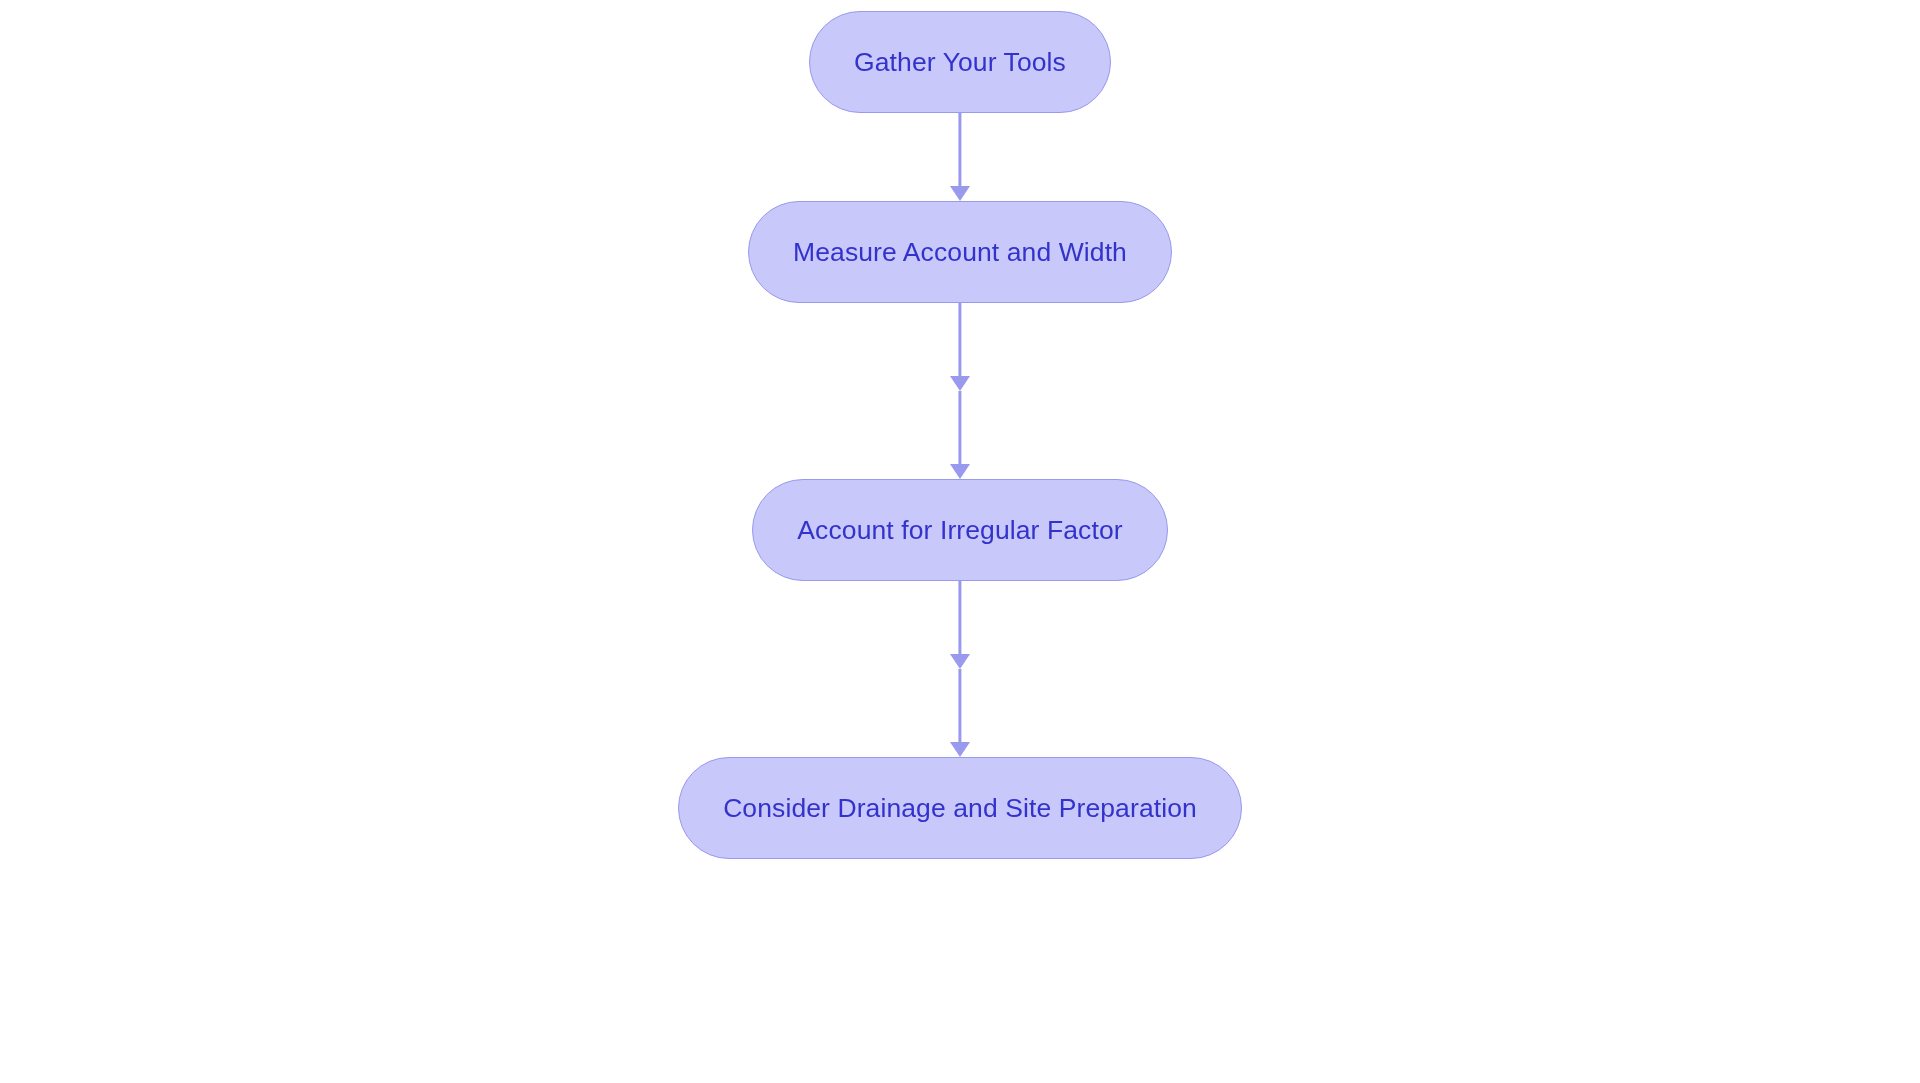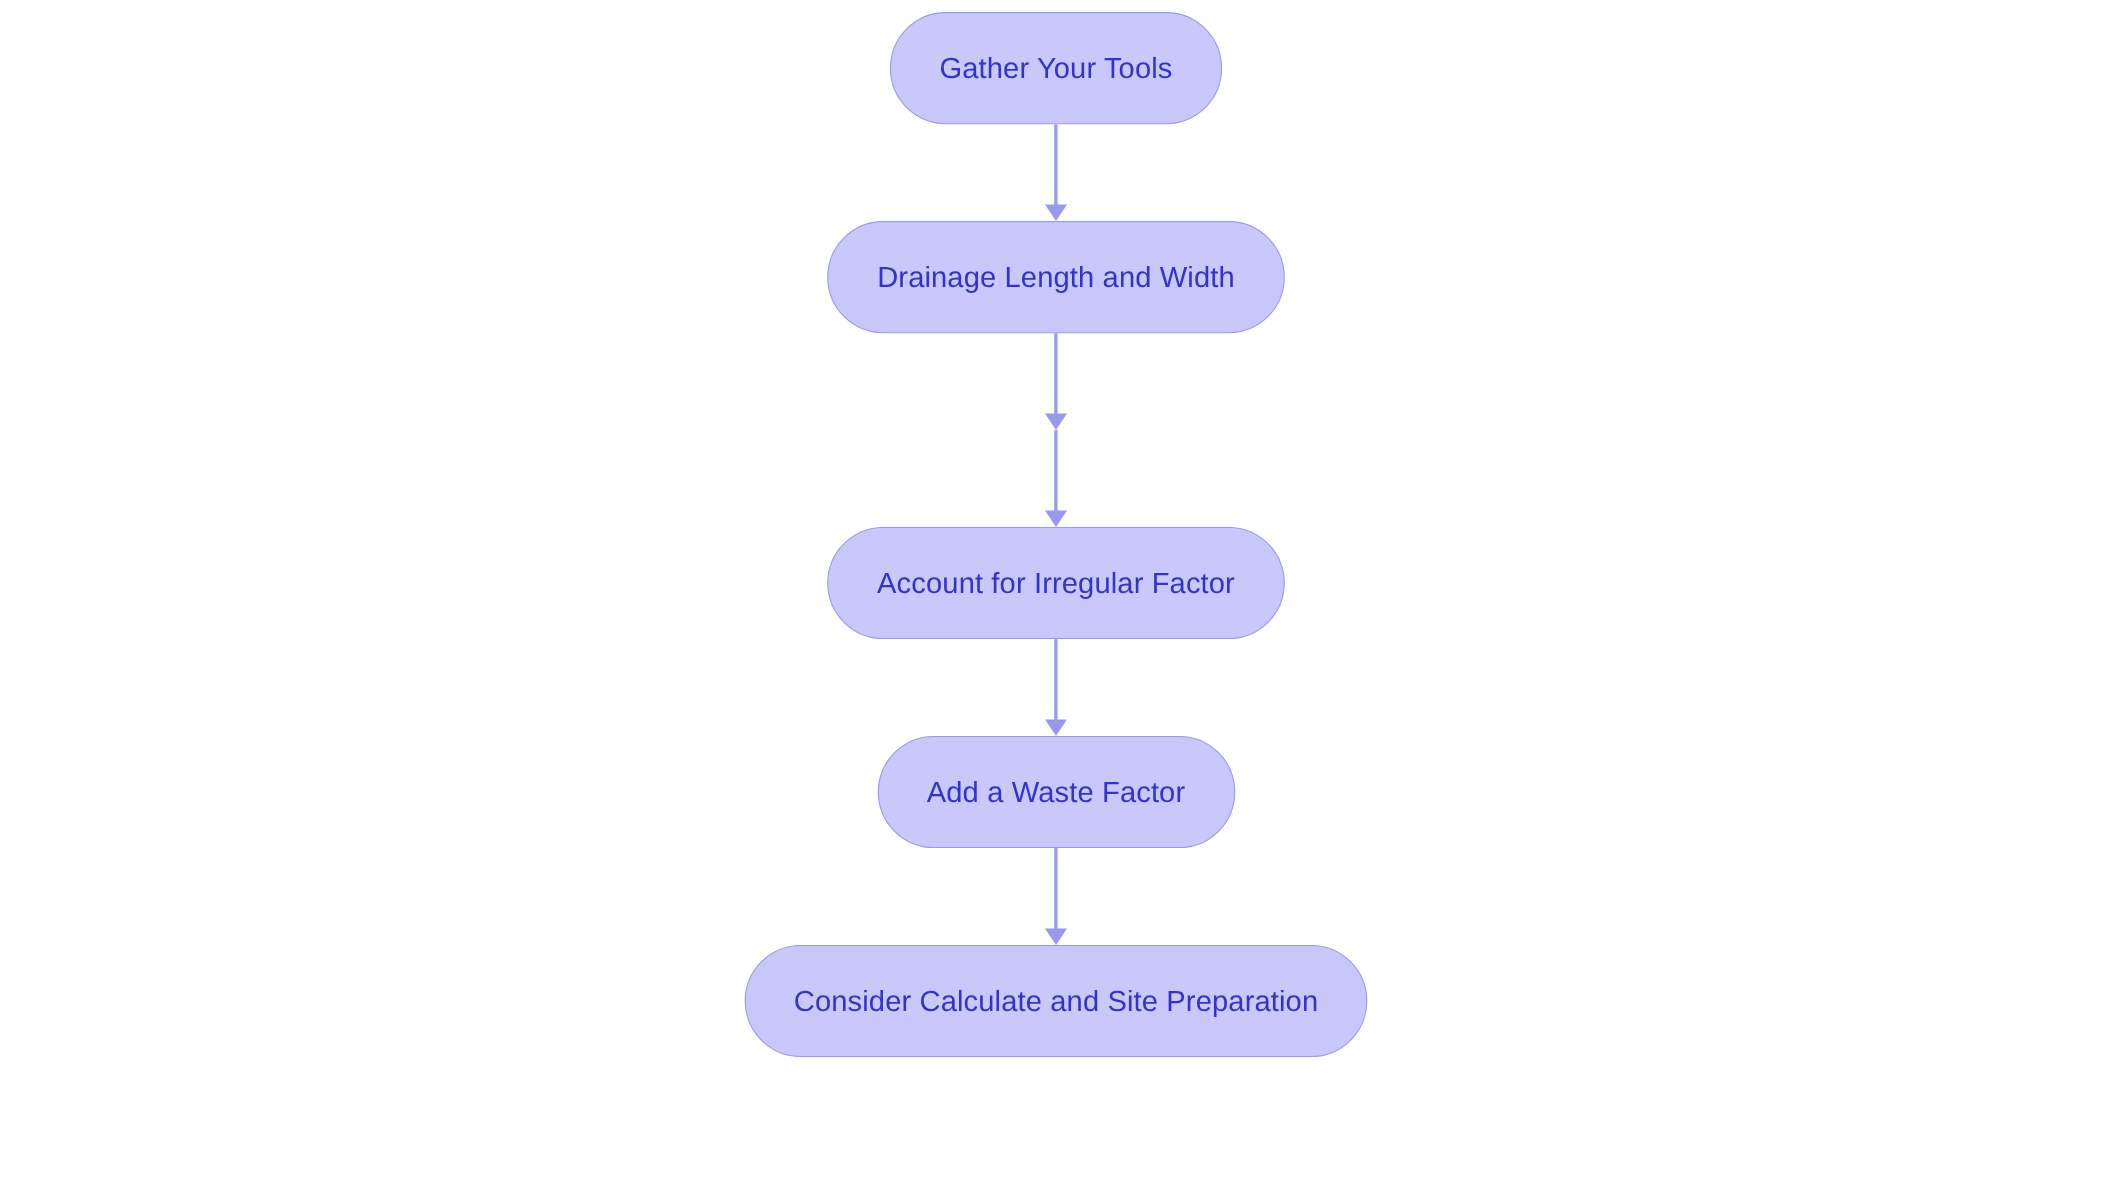--- a/index.html
+++ b/index.html
@@ -97,21 +97,21 @@
     <div class="node">
       <span class="node-label">Gather Your Tools</span>
     </div>
 
     <div class="connector">
       <div class="stem"></div>
       <div class="arrowhead"></div>
     </div>
 
     <div class="node">
-      <span class="node-label">Drainage Length and Width</span>
+      <span class="node-label">Measure Account and Width</span>
     </div>
 
     <div class="connector">
       <div class="stem"></div>
       <div class="arrowhead"></div>
     </div>
 
 
     <div class="connector">
       <div class="stem"></div>
@@ -120,27 +120,24 @@
 
     <div class="node">
       <span class="node-label">Account for Irregular Factor</span>
     </div>
 
     <div class="connector">
       <div class="stem"></div>
       <div class="arrowhead"></div>
     </div>
 
-    <div class="node">
-      <span class="node-label">Add a Waste Factor</span>
-    </div>
 
     <div class="connector">
       <div class="stem"></div>
       <div class="arrowhead"></div>
     </div>
 
     <div class="node">
-      <span class="node-label">Consider Calculate and Site Preparation</span>
+      <span class="node-label">Consider Drainage and Site Preparation</span>
     </div>
 
   </div>
 </div>
 
 </body></html>

